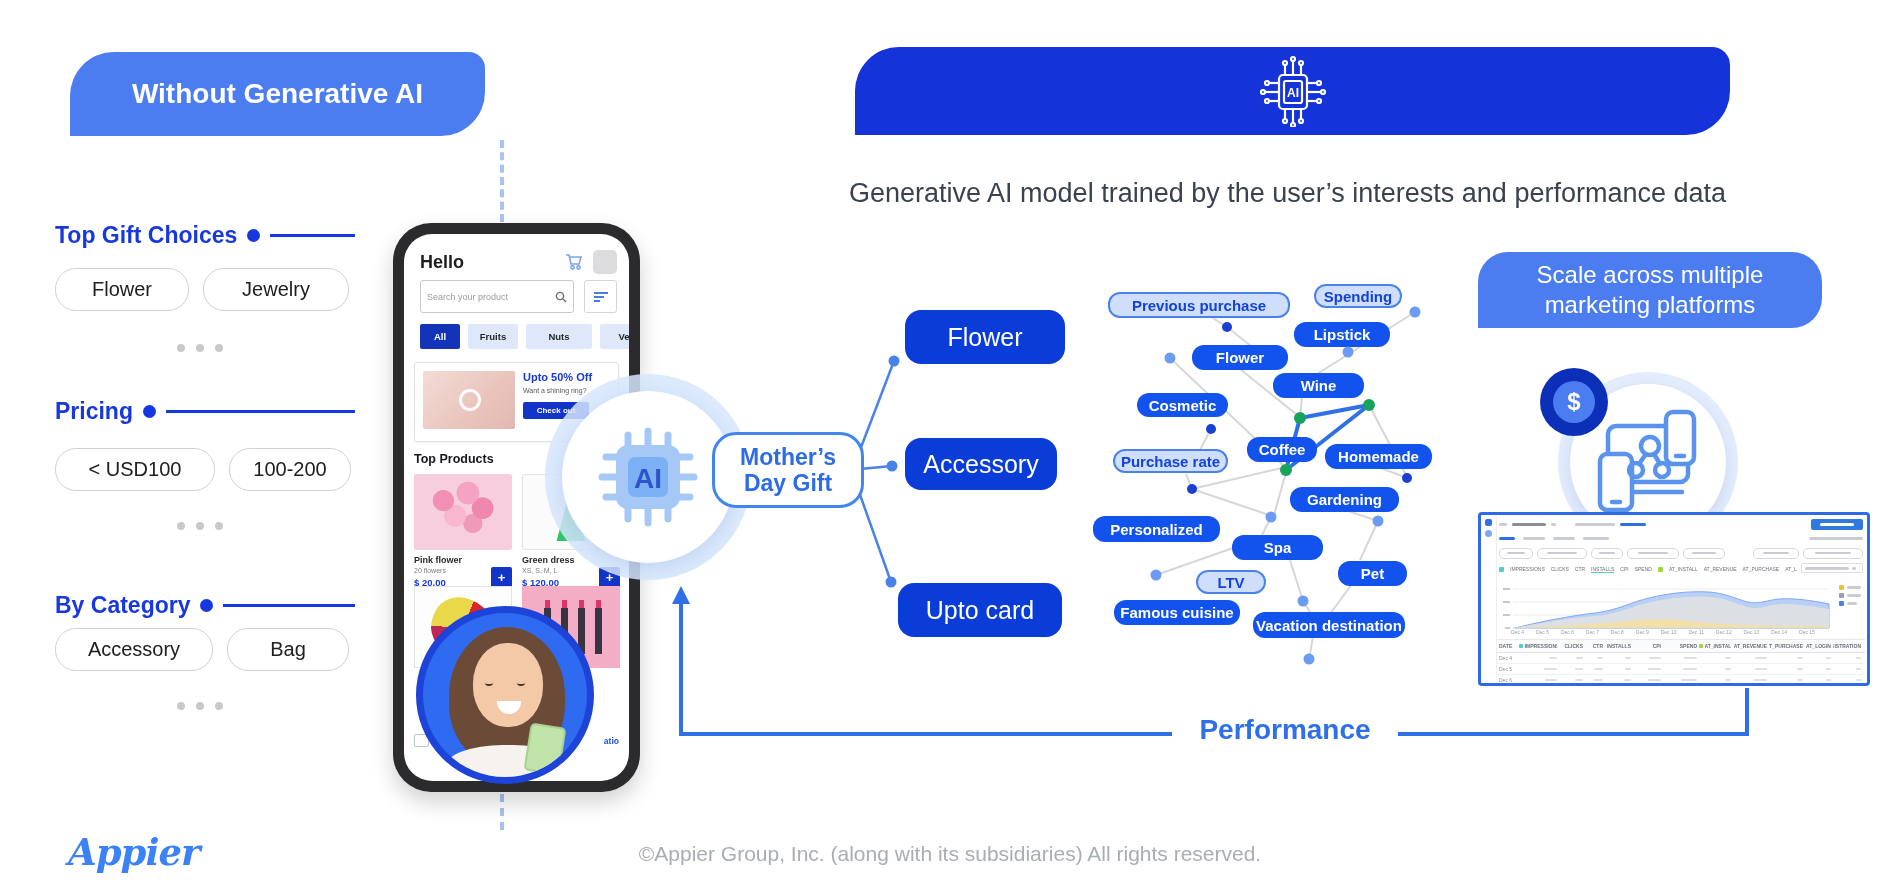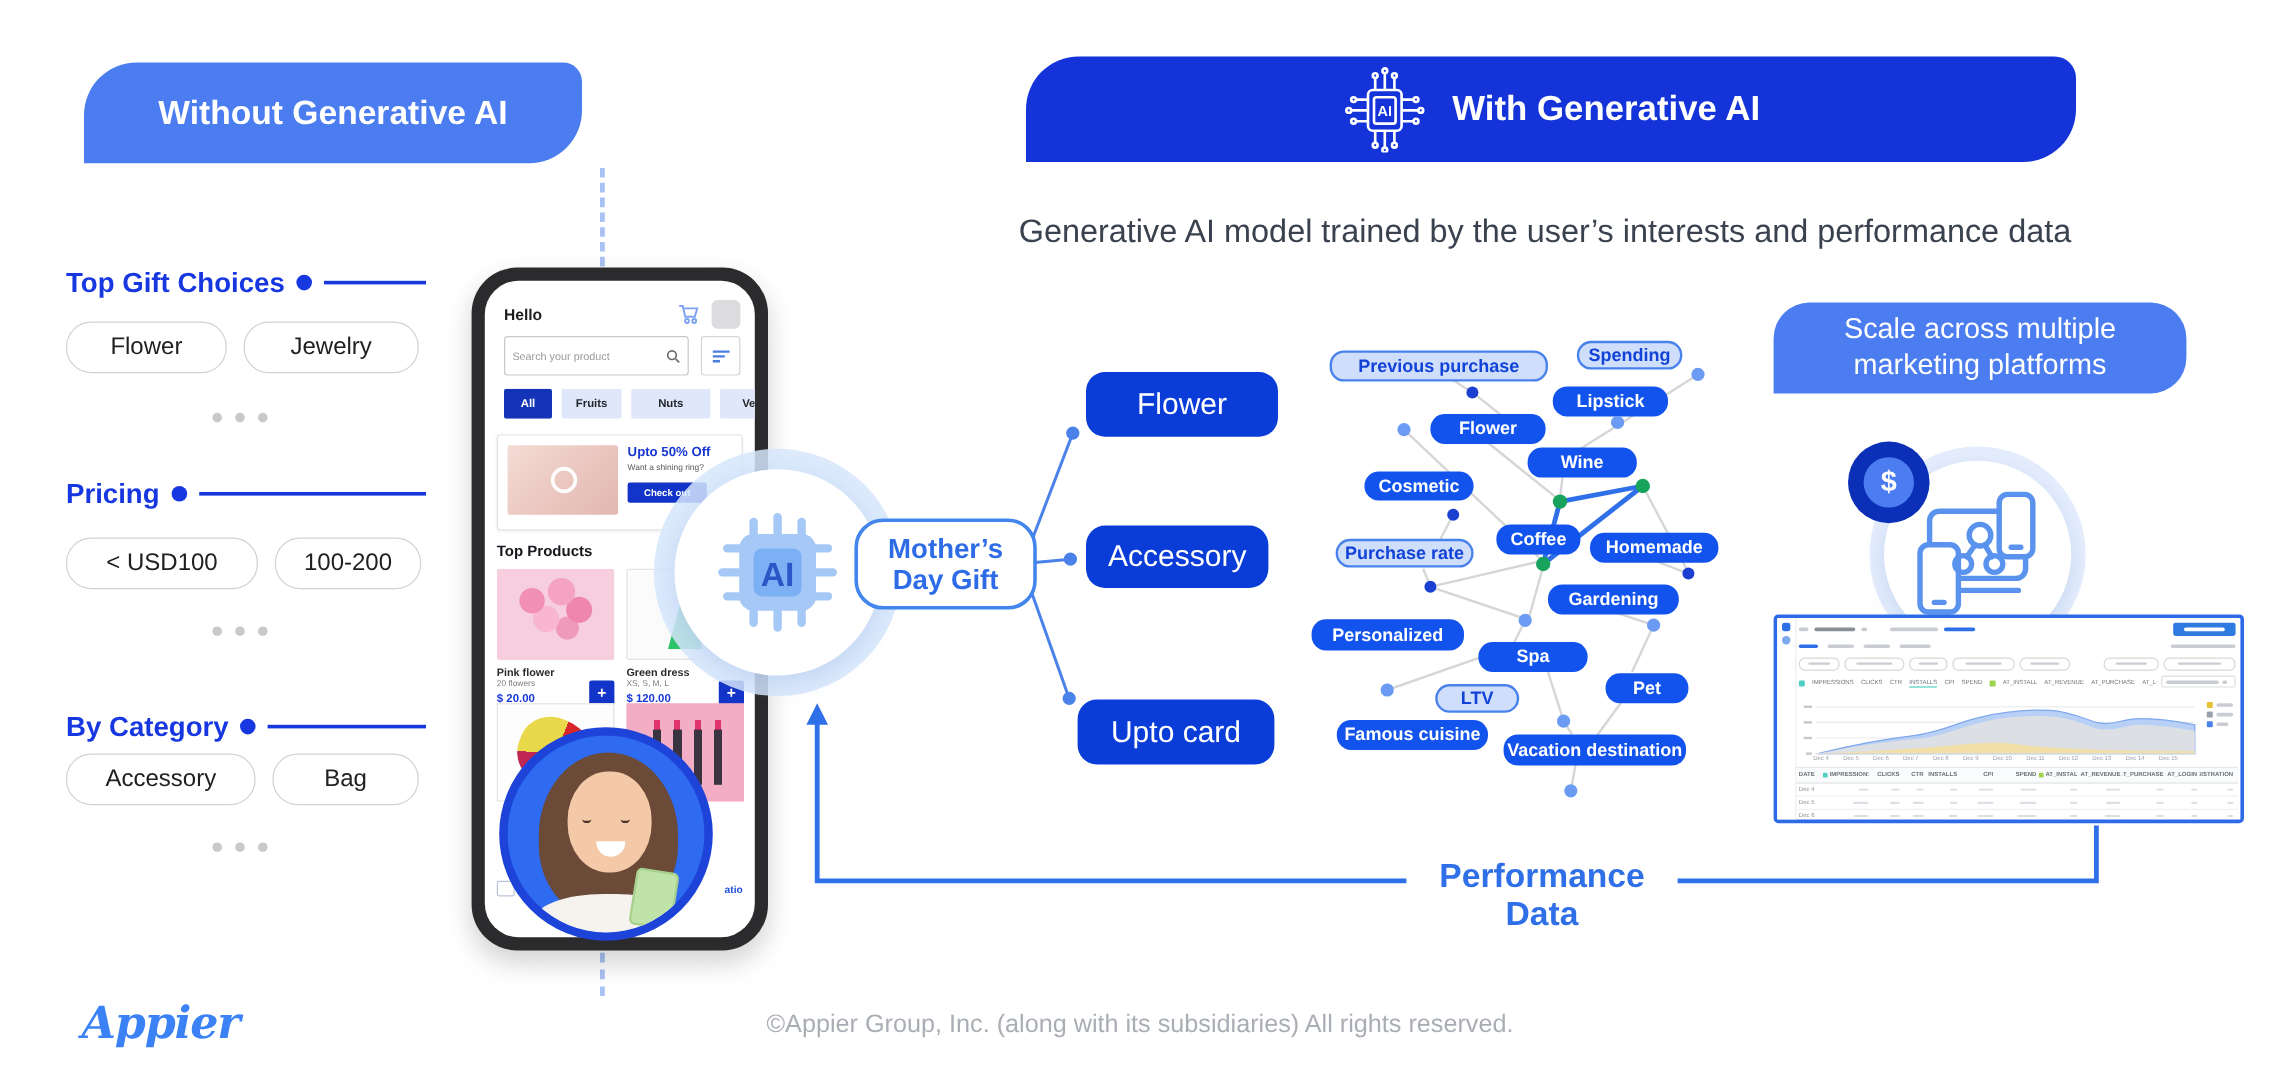--- a/index.html
+++ b/index.html
@@ -31,21 +31,21 @@
     border:1.6px solid #d2d2d2;border-radius:21px;background:#fff;font-size:20px;color:#202020;}
   .dots{left:55px;width:290px;display:flex;gap:11px;justify-content:center;z-index:2;}
   .dots i{width:8px;height:8px;border-radius:50%;background:#c9c9c9;}
 
   
   .phone{left:393px;top:223px;width:247px;height:569px;background:#2b2b2d;border-radius:38px;
     z-index:2;box-shadow:0 10px 22px rgba(0,0,0,.18);}
   .screen{position:absolute;left:11px;top:11px;width:225px;height:547px;background:#fff;
     border-radius:28px;overflow:hidden;}
   .ph-header{position:absolute;left:16px;right:12px;top:16px;display:flex;align-items:center;}
-  .ph-hello{font-size:13px;font-weight:700;color:#1e1e1e;flex:1;}
+  .ph-hello{font-size:18px;font-weight:700;color:#1e1e1e;flex:1;}
   .ph-avatar-sq{width:24px;height:24px;border-radius:5px;background:#dcdcde;margin-left:9px;}
   .ph-search{position:absolute;left:16px;top:46px;width:152px;height:31px;border:1.5px solid #c9c9c9;
     border-radius:3px;display:flex;align-items:center;}
   .ph-search input{border:0;outline:0;flex:1;font-size:9px;padding:0 6px;background:transparent;
     font-family:"Liberation Sans",sans-serif;color:#444;}
   .ph-search input::placeholder{color:#9a9a9a;}
   .ph-filter{position:absolute;right:12px;top:46px;width:31px;height:31px;border:1.5px solid #d5d5d5;
     border-radius:3px;display:flex;align-items:center;justify-content:center;background:#fff;}
   .ph-tabs{position:absolute;left:16px;top:90px;right:0;display:flex;gap:8px;overflow:hidden;}
   .ph-tab{height:25px;border-radius:2px;background:#dfe8fb;color:#23262b;font-size:9.5px;font-weight:700;
@@ -266,21 +266,20 @@
         <line x1="22" y1="46" x2="12" y2="46"></line>
           <circle cx="10" cy="46" r="2"></circle>
         <line x1="50" y1="28" x2="60" y2="28"></line>
           <circle cx="62" cy="28" r="2"></circle>
         <line x1="50" y1="37" x2="64" y2="37"></line>
           <circle cx="66" cy="37" r="2"></circle>
         <line x1="50" y1="46" x2="60" y2="46"></line>
           <circle cx="62" cy="46" r="2"></circle>
       </svg>
     </span>
-    <span>With Generative AI</span>
   </div>
 
   <div class="abs subtitle">Generative AI model trained by the user’s interests and performance data</div>
 
   <div class="abs sec" style="top:222px;">
     <div class="sec-title">
       <span>Top Gift Choices</span>
       <span class="sec-dot"></span>
       <span class="sec-line"></span>
     </div>
@@ -730,21 +729,20 @@
         <span class="dc dc11">
             <span class="ph-bar" style="width:5px;"></span>
           </span>
       </div>
 
     </div>
   </div>
 
   <div class="abs perf">
     <div>Performance</div>
-    <div>Data</div>
   </div>
 
   <div class="abs logo">Appier</div>
   <div class="abs copyright">©Appier Group, Inc. (along with its subsidiaries) All rights reserved.</div>
 
   <svg class="abs overdots" width="1903" height="896" viewBox="0 0 1903 896">
     <g fill="#4b82ea">
       <circle cx="894" cy="361" r="5.5"></circle>
         <circle cx="892" cy="466" r="5.5"></circle>
         <circle cx="891" cy="582" r="5.5"></circle>

